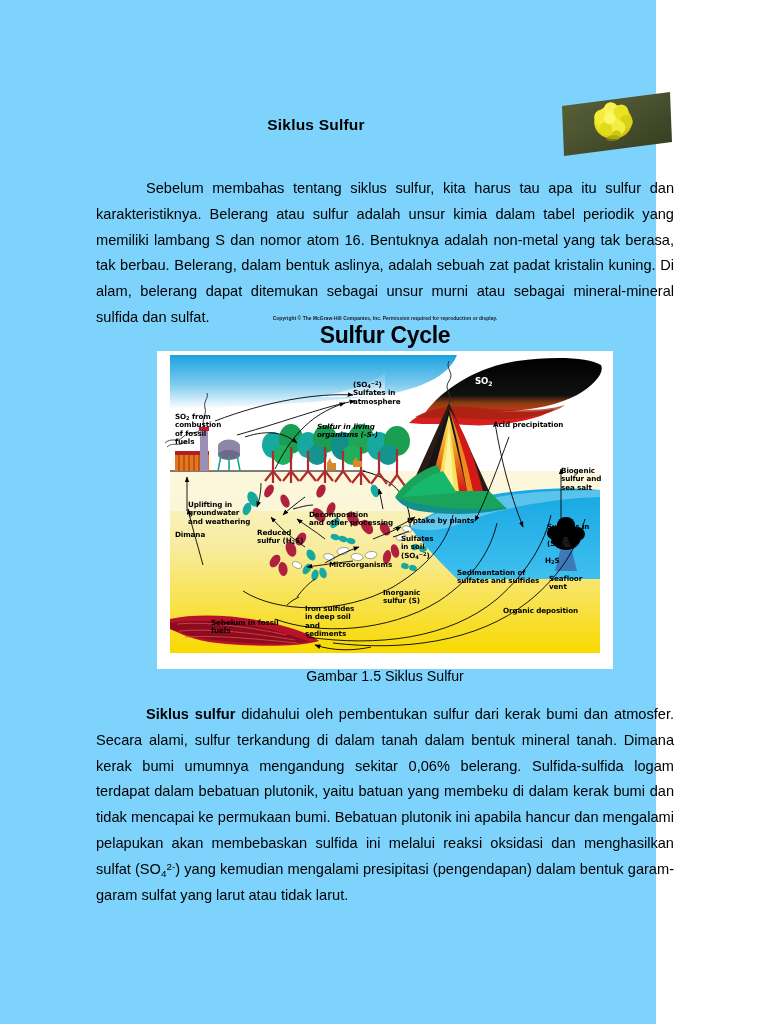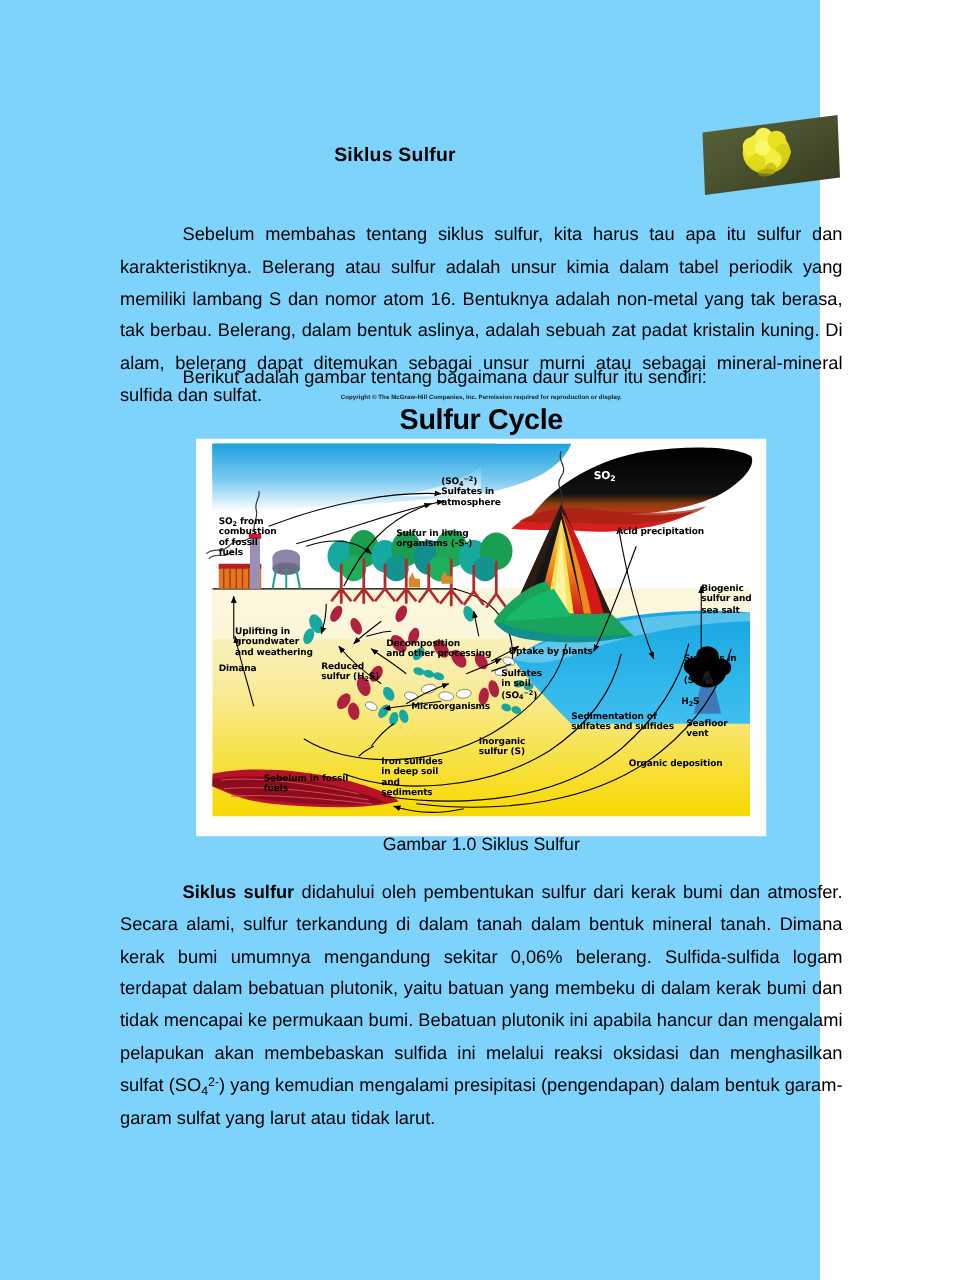--- a/index.html
+++ b/index.html
@@ -159,21 +159,20 @@
         <circle cx="-8" cy="8" r="6.5" fill="#e2db1c"></circle>
         <circle cx="-3" cy="-2" r="6" fill="#fbf76a"></circle>
         <circle cx="2" cy="15" r="4.5" fill="#cfc714"></circle>
         <ellipse cx="-2" cy="18" rx="7" ry="3" fill="#9c9510" opacity="0.6"></ellipse>
       </g>
     </svg>
   </div>
 
   <div class="para indent" id="para-intro">Sebelum membahas tentang siklus sulfur, kita harus tau apa itu sulfur dan karakteristiknya. Belerang atau sulfur adalah unsur kimia dalam tabel periodik yang memiliki lambang S dan nomor atom 16. Bentuknya adalah non-metal yang tak berasa, tak berbau. Belerang, dalam bentuk aslinya, adalah sebuah zat padat kristalin kuning. Di alam, belerang dapat ditemukan sebagai unsur murni atau sebagai mineral-mineral sulfida dan sulfat.</div>
 
-  <div class="para indent" id="para-lead">Berikut adalah gambar tentang bagaimana daur sulfur itu sendiri:</div>
 
   <div class="figure-wrap">
 
     <div class="fig-copyright">Copyright © The McGraw-Hill Companies, Inc. Permission required for reproduction or display.</div>
     <div class="fig-title">Sulfur Cycle</div>
 
     <div class="fig-canvas">
       <svg width="456" height="318" viewBox="0 0 456 318">
         <defs>
           <linearGradient id="skyG" x1="0" y1="0" x2="0" y2="1">
@@ -428,21 +427,21 @@
       </svg>
 
       <div class="dlabel" style="left:18px; top:62px; width:62px;">SO<sub>2</sub> from<br>combustion<br>of fossil<br>fuels</div>
 
       <div class="dlabel" style="left:196px; top:30px; width:66px;">(SO<sub>4</sub><sup>−2</sup>)<br>Sulfates in<br>atmosphere</div>
 
       <div class="dlabel white" style="left:318px; top:26px; font-size:8.6px;">SO<sub>2</sub></div>
 
       <div class="dlabel" style="left:336px; top:70px; width:92px;">Acid precipitation</div>
 
-      <div class="dlabel" style="left:160px; top:72px; width:72px;">Sulfur in living<br>organisms (-S-)</div>
+      <div class="dlabel" style="left:160px; top:72px; width:72px;font-style:italic;">Sulfur in living<br>organisms (-S-)</div>
 
       <div class="dlabel" style="left:404px; top:116px; width:50px;">Biogenic<br>sulfur and<br>sea salt</div>
 
       <div class="dlabel" style="left:31px; top:150px; width:66px;">Uplifting in<br>groundwater<br>and weathering</div>
 
       <div class="dlabel" style="left:18px; top:180px;">Dimana</div>
 
       <div class="dlabel" style="left:100px; top:178px; width:56px;">Reduced<br>sulfur (H<sub>2</sub>S)</div>
 
       <div class="dlabel" style="left:152px; top:160px; width:90px;">Decomposition<br>and other processing</div>
@@ -464,17 +463,17 @@
       <div class="dlabel" style="left:54px; top:268px; width:84px;">Sebelum in fossil fuels</div>
 
       <div class="dlabel" style="left:390px; top:172px; width:52px;">Sulfates in<br>water<br>(SO<sub>4</sub><sup>−2</sup>)</div>
 
       <div class="dlabel" style="left:388px; top:206px;">H<sub>2</sub>S</div>
 
       <div class="dlabel" style="left:392px; top:224px; width:38px;">Seafloor<br>vent</div>
     </div>
   </div>
 
-  <div class="fig-caption">Gambar 1.0 Siklus Sulfur</div>
+  <div class="fig-caption">Gambar 1.5 Siklus Sulfur</div>
 
   <div class="para indent" id="para-body"><b>Siklus sulfur</b><span> didahului oleh pembentukan sulfur dari kerak bumi dan atmosfer. Secara alami, sulfur terkandung di dalam tanah dalam bentuk mineral tanah. Dimana kerak bumi umumnya mengandung sekitar 0,06% belerang. Sulfida-sulfida logam terdapat dalam bebatuan plutonik, yaitu batuan yang membeku di dalam kerak bumi dan tidak mencapai ke permukaan bumi. Bebatuan plutonik ini apabila hancur dan mengalami pelapukan akan membebaskan sulfida ini melalui reaksi oksidasi dan menghasilkan sulfat (SO</span><sub>4</sub><sup>2-</sup><span>) yang kemudian mengalami presipitasi (pengendapan) dalam bentuk garam-garam sulfat yang larut atau tidak larut.</span></div>
 
 </div>
 
 </body></html>

